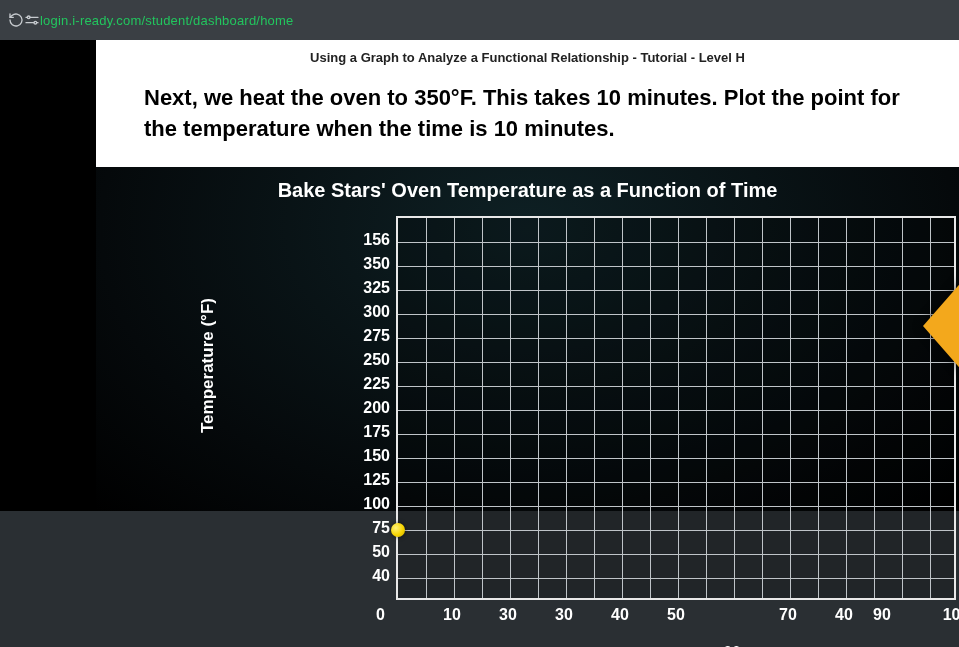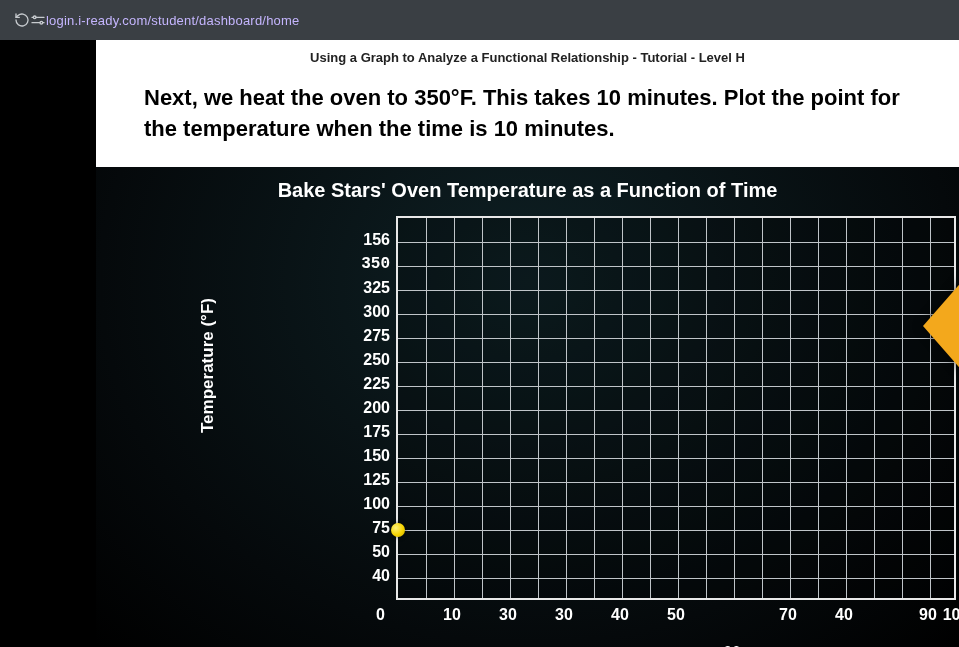--- a/index.html
+++ b/index.html
@@ -4,32 +4,32 @@
 <style>
   * { box-sizing: border-box; margin: 0; padding: 0; }
   html, body { width: 959px; height: 647px; overflow: hidden; font-family: Arial, Helvetica, sans-serif; }
   body { background: #2a2f33; }
 
   .browser-bar {
     height: 40px;
     background: #3a3f44;
     display: flex;
     align-items: center;
-    padding: 0 14px;
+    padding: 0 8px;
     gap: 0;
-    color: #c4b5fd;
+    color: #22c55e;
     font-size: 13px;
   }
   .browser-bar .icon svg { width: 16px; height: 16px; display: block; }
   .browser-bar .addr { font-family: Arial, sans-serif; letter-spacing: 0.2px; }
 
   .stage {
     position: relative;
     width: 100%;
-    height: 607px;
+    height: 471px;
     background: #000;
   }
   .left-strip {
     position: absolute; left: 0; top: 0; width: 96px; height: 100%;
     background: #000;
   }
   .content {
     position: absolute; left: 96px; top: 0; right: 0; height: 100%;
     background: radial-gradient(ellipse at 50% 40%, #0e2024 0%, #05090b 70%, #000 100%);
   }
@@ -202,21 +202,21 @@
             <div class="y-tick" style="top: 292px;">100</div>
             <div class="y-tick" style="top: 268px;">125</div>
             <div class="y-tick" style="top: 244px;">150</div>
             <div class="y-tick" style="top: 220px;">175</div>
             <div class="y-tick" style="top: 196px;">200</div>
             <div class="y-tick" style="top: 172px;">225</div>
             <div class="y-tick" style="top: 148px;">250</div>
             <div class="y-tick" style="top: 124px;">275</div>
             <div class="y-tick" style="top: 100px;">300</div>
             <div class="y-tick" style="top: 76px;">325</div>
-            <div class="y-tick" style="top: 52px; font-family: Liberation Mono, monospace;">350</div>
+            <div class="y-tick" style="top: 52px;">350</div>
             <div class="y-tick" style="top: 28px;">156</div>
           </div>
         <div class="grid" id="grid">
             <div class="vline" style="left: 28px;"></div>
             <div class="vline" style="left: 56px;"></div>
             <div class="vline" style="left: 84px;"></div>
             <div class="vline" style="left: 112px;"></div>
             <div class="vline" style="left: 140px;"></div>
             <div class="vline" style="left: 168px;"></div>
             <div class="vline" style="left: 196px;"></div>
@@ -252,21 +252,21 @@
         <div class="origin-label">0</div>
         <div class="x-ticks" id="x-ticks">
             <div class="x-tick" style="left: 56px;">10</div>
             <div class="x-tick" style="left: 112px;">30</div>
             <div class="x-tick" style="left: 168px;">30</div>
             <div class="x-tick" style="left: 224px;">40</div>
             <div class="x-tick" style="left: 280px;">50</div>
             <div class="x-tick" style="left: 336px; margin-top: 38px;">60</div>
             <div class="x-tick" style="left: 392px;">70</div>
             <div class="x-tick" style="left: 448px;">40</div>
-            <div class="x-tick" style="left: 532px;">90</div>
+            <div class="x-tick" style="left: 486px;">90</div>
             <div class="x-tick" style="left: 560px;">100</div>
           </div>
       </div>
     </div>
 
     <div class="arrow-hint"></div>
 
   </div>
 </div>
 

